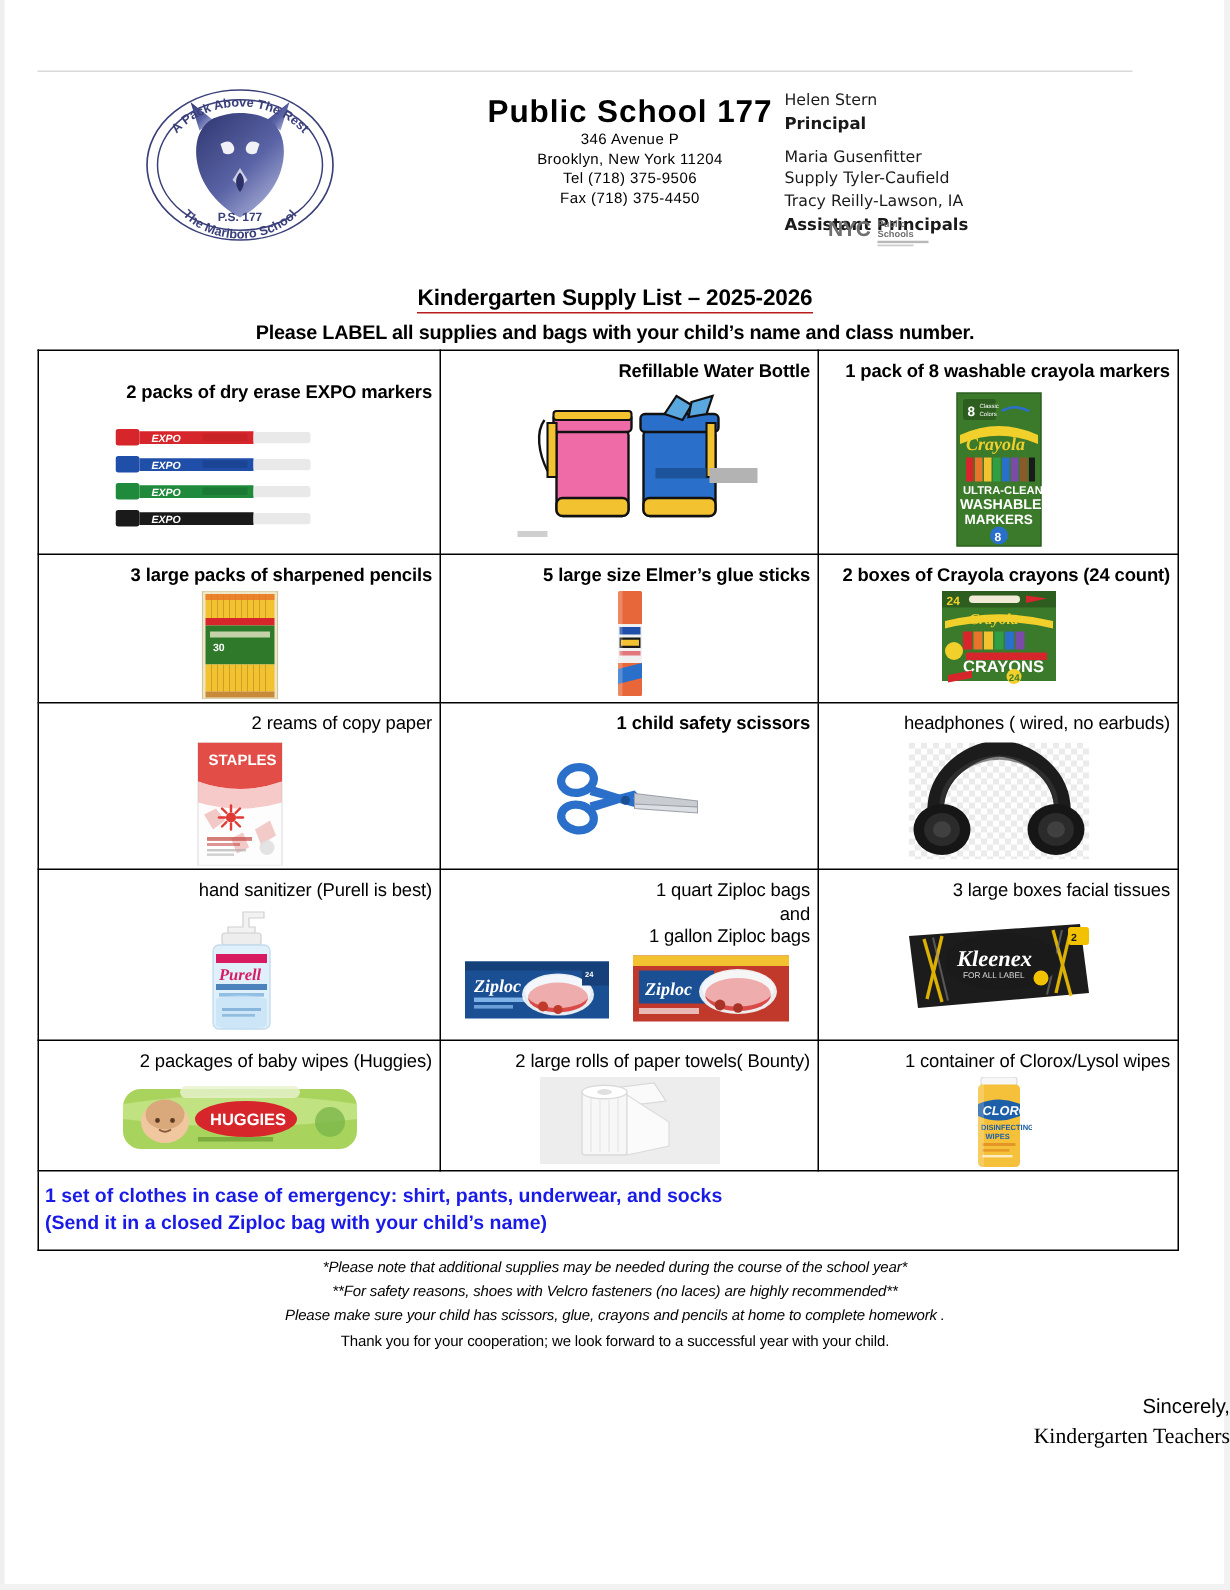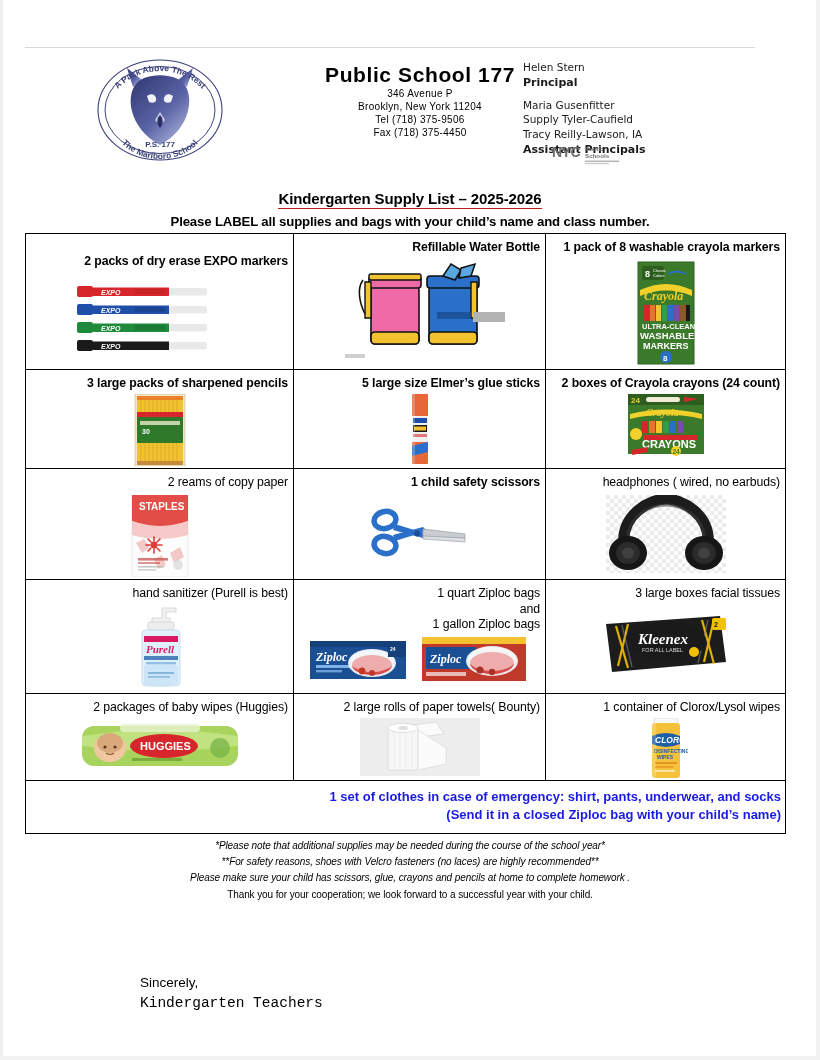--- a/index.html
+++ b/index.html
@@ -144,21 +144,21 @@
   .cell-label.bold { font-weight: bold; }
   .cell-art {
     display: flex;
     align-items: center;
     justify-content: center;
     width: 100%;
   }
   .cell-art svg { display: block; }
 
   .row-clothes td {
-    text-align: right;
+    text-align: left;
     padding: 7px 4px 8px 4px;
   }
   .clothes-text {
     color: #1a1ae6;
     font-weight: bold;
     font-size: 13px;
     line-height: 1.45;
   }
 
   
@@ -171,29 +171,29 @@
   .footer-line {
     font-size: 10px;
     line-height: 1.62;
     font-style: italic;
     letter-spacing: -0.1px;
   }
   .footer-line.upright { font-style: normal; }
 
   .signoff {
     position: absolute;
-    left: 0; top: 973px;
+    left: 0; top: 928px;
     width: 820px;
-    text-align: left;
+    text-align: right;
   }
   .signoff-inner { display: inline-block; margin-left: 140px; }
   .signoff-1 { font-size: 13.5px; line-height: 1.5; }
   .signoff-2 {
     font-size: 14.5px; line-height: 1.5;
-    font-family: Liberation Mono, monospace;
+    font-family: Liberation Serif, serif;
   }
 </style>
 </head>
 <body>
 
 <div class="page-edge-left"></div>
 <div class="page-edge-right"></div>
 <div class="page-edge-bottom"></div>
 
 <div class="sheet">

